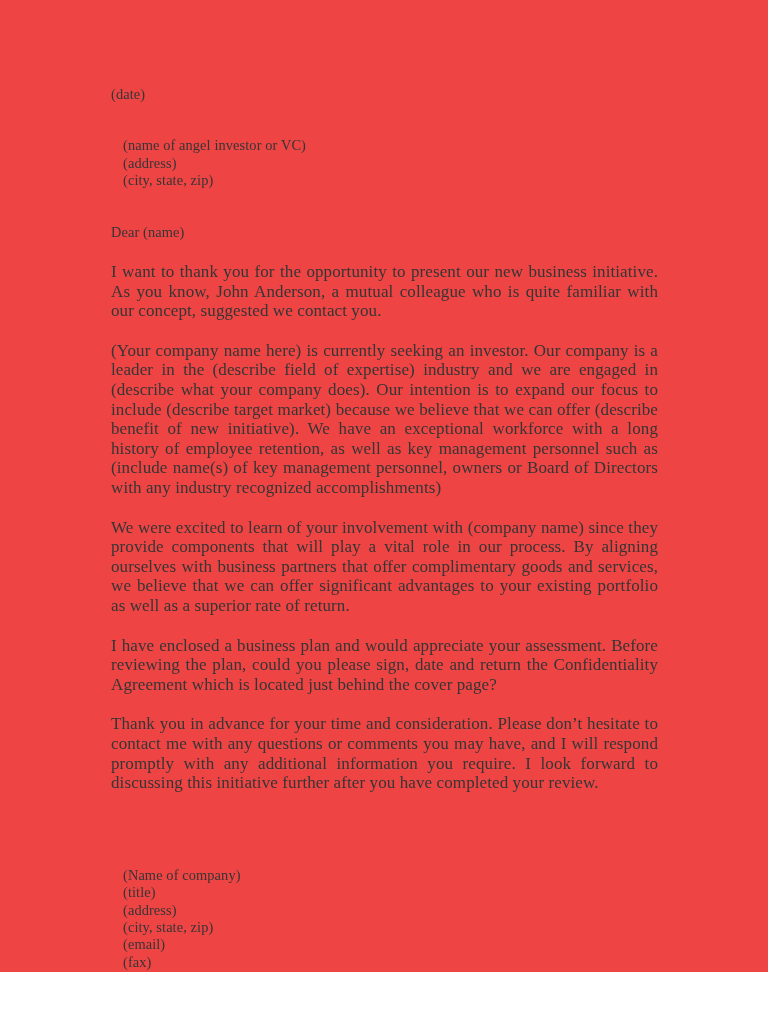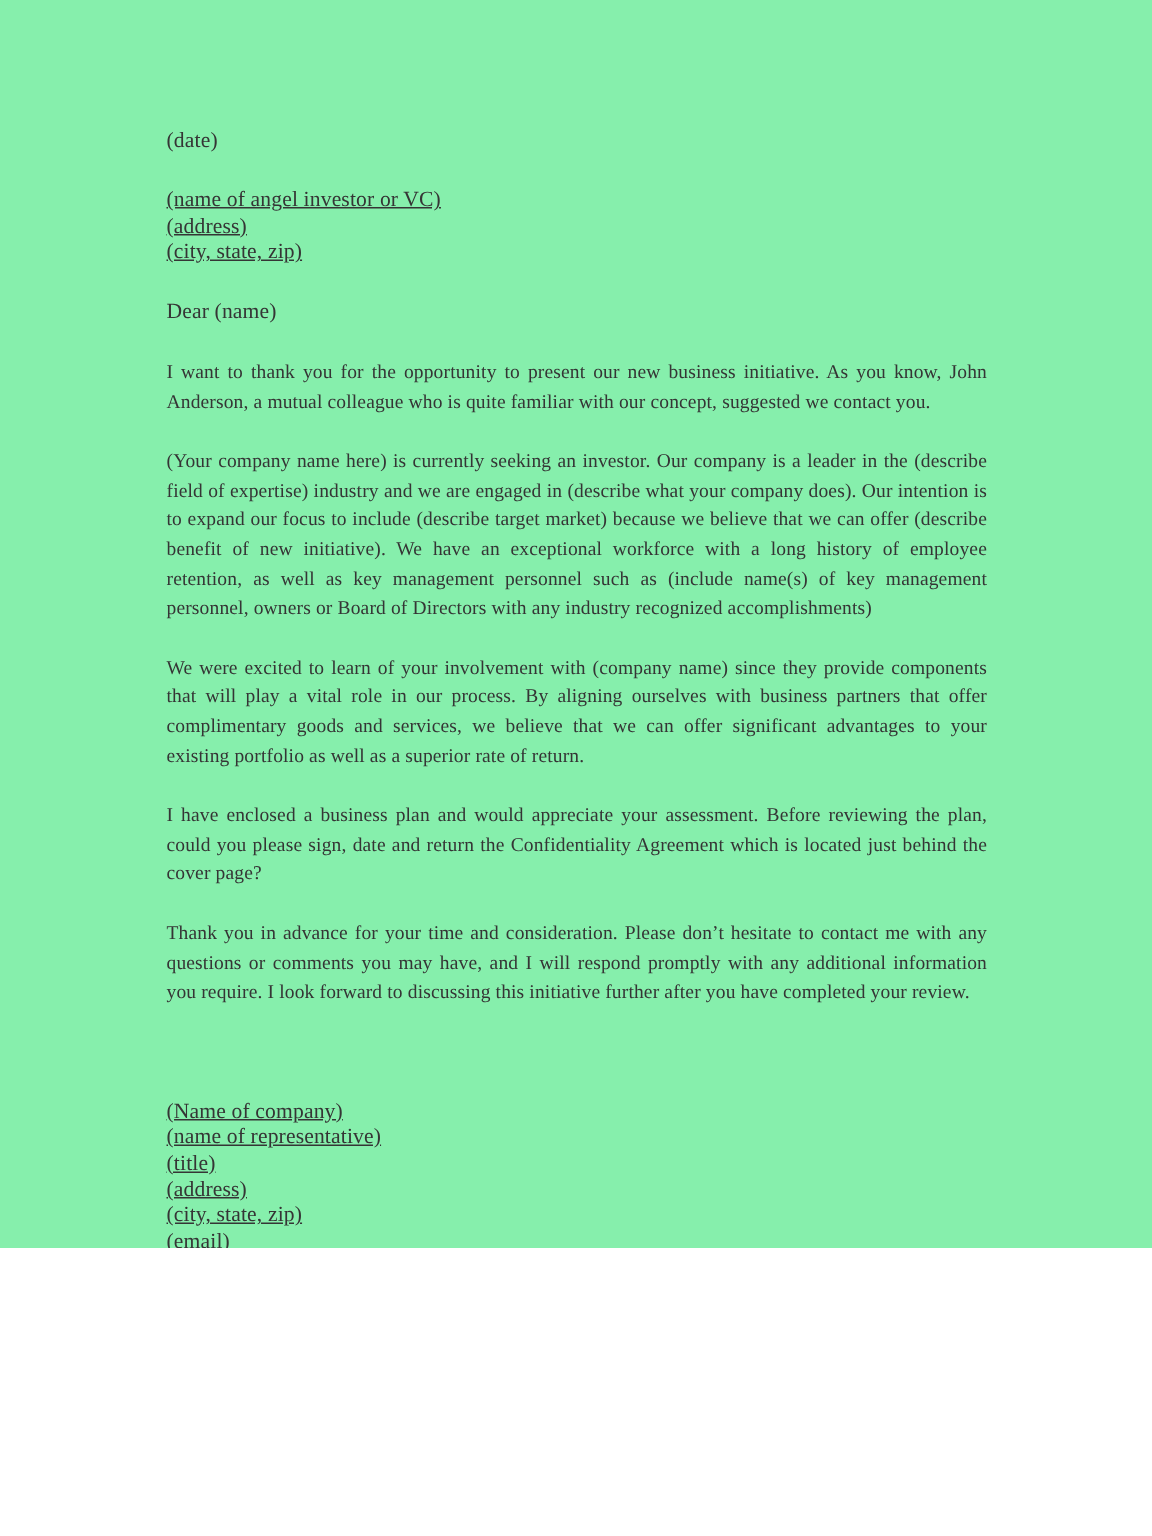--- a/index.html
+++ b/index.html
@@ -4,51 +4,50 @@
 <title>Business Letter Template</title>
 <style>
   html, body {
     margin: 0;
     padding: 0;
     background: #ffffff;
   }
   .page {
     position: relative;
     width: 768px;
-    height: 832px;
-    background: #86efac;
+    height: 972px;
+    background: #ef4444;
     margin: 0 auto;
     overflow: hidden;
     font-family: "Liberation Serif", "DejaVu Serif", serif;
     color: #353535;
   }
   .letter {
     position: absolute;
     left: 111px;
     top: 86px;
     width: 547px;
   }
   .line {
     font-size: 14.4px;
     line-height: 17.4px;
     text-align: left;
     white-space: pre;
     letter-spacing: 0.1px;
   }
   .para {
-    font-size: 13px;
+    font-size: 17px;
     line-height: 19.6px;
     text-align: justify;
     text-justify: inter-word;
     letter-spacing: 0.1px;
     margin: 0;
   }
   .block {
-    margin: 0;
-    text-decoration: underline;
+    margin: 12px;
   }
   
   .gap-date     { height: 22px; }
   .gap-recip    { height: 22px; }
   .gap-salut    { height: 21px; }
   .gap-para     { height: 20px; }
   .gap-signature{ height: 42px; }
 </style>
 </head>
 <body>
@@ -85,21 +84,20 @@
     <div class="gap-para"></div>
 
     <p class="para">Thank you in advance for your time and consideration.  Please don’t hesitate to contact me with any questions or comments you may have, and I will respond promptly with any additional information you require.  I look forward to discussing this initiative further after you have completed your review.</p>
     <div class="gap-para"></div>
 
 
     <div class="gap-signature"></div>
 
     <div class="block">
       <div class="line">(Name of company)</div>
-      <div class="line">(name of representative)</div>
       <div class="line">(title)</div>
       <div class="line">(address)</div>
       <div class="line">(city, state, zip)</div>
       <div class="line">(email)</div>
       <div class="line">(fax)</div>
     </div>
 
   </div>
 </div>
 

